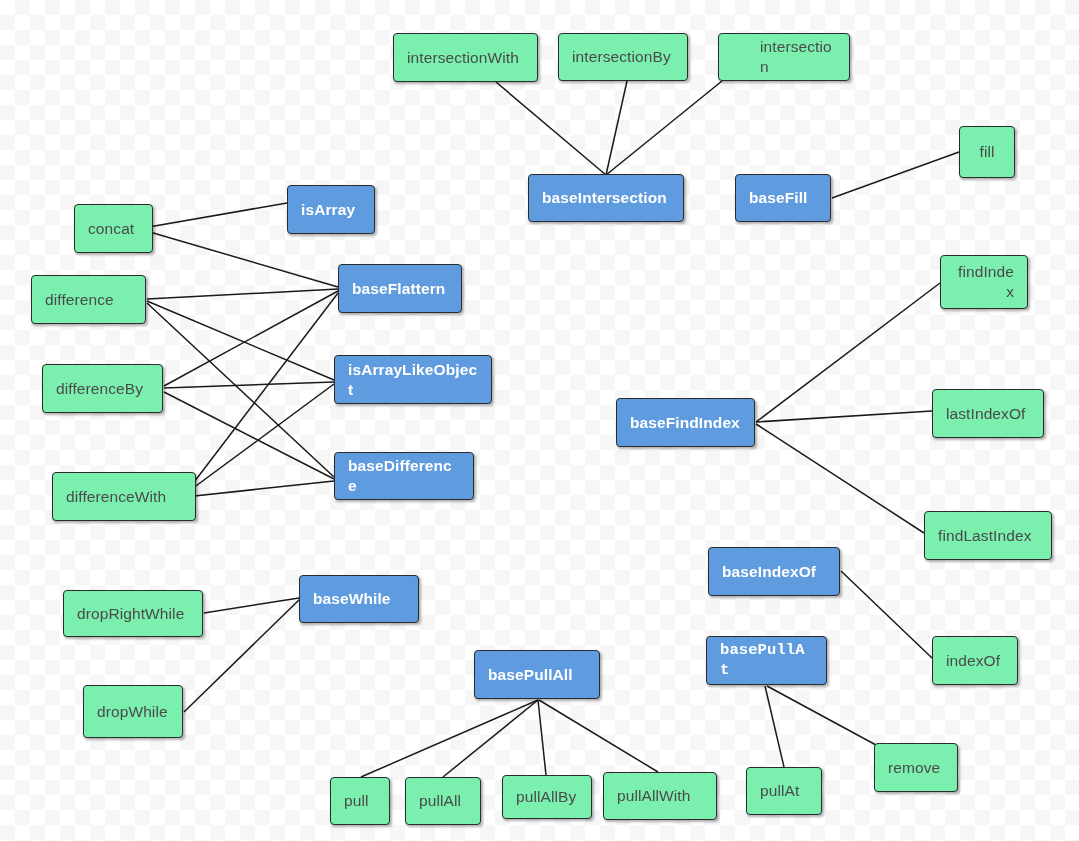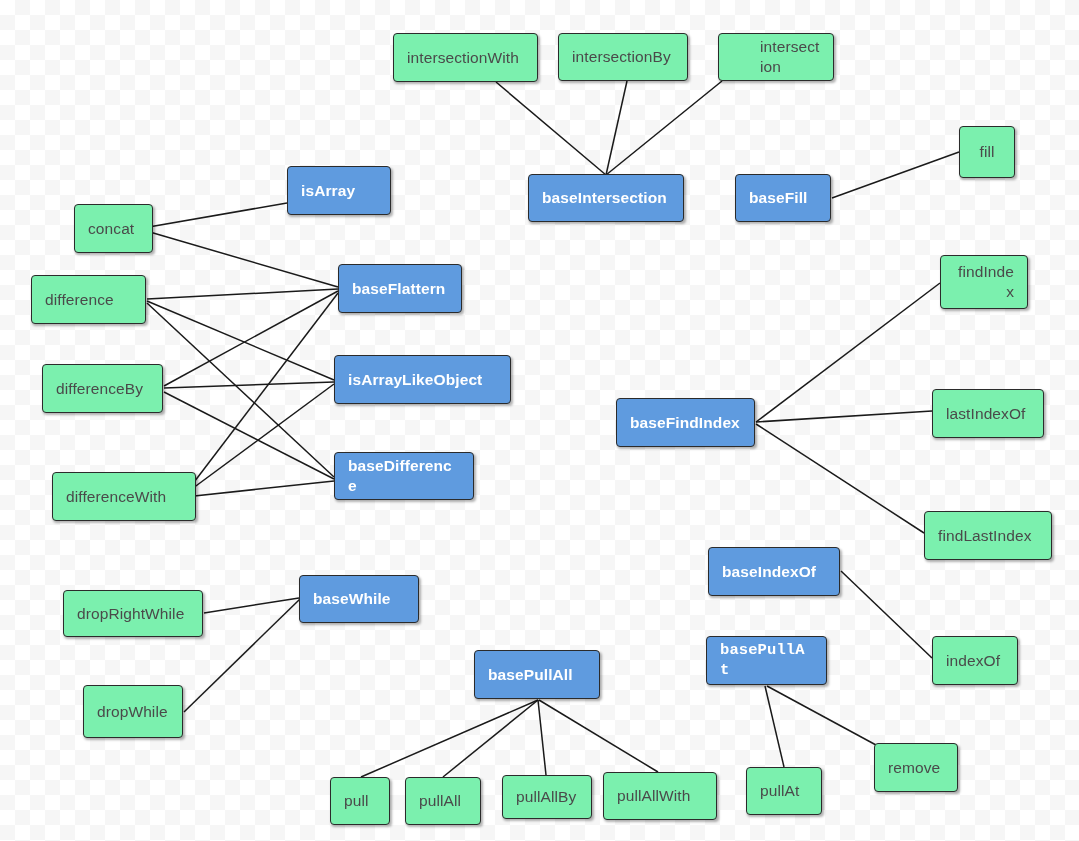--- a/index.html
+++ b/index.html
@@ -88,48 +88,48 @@
       <line x1="538" y1="700" x2="546" y2="775" stroke="#1a1a1a" stroke-width="1.5"></line>
       <line x1="539" y1="700" x2="658" y2="772" stroke="#1a1a1a" stroke-width="1.5"></line>
     </svg>
   <div id="node-layer">
       <div class="node green" style="left: 393px; top: 33px; width: 145px; height: 49px;">
         <span>intersectionWith</span>
       </div>
       <div class="node green" style="left: 558px; top: 33px; width: 130px; height: 48px;">
         <span>intersectionBy</span>
       </div>
-      <div class="node green" style="left: 718px; top: 33px; width: 116px; height: 48px; padding-left: 41px;">
+      <div class="node green" style="left: 718px; top: 33px; width: 132px; height: 48px; padding-left: 41px;">
         <span>intersection</span>
       </div>
       <div class="node green center" style="left: 959px; top: 126px; width: 56px; height: 52px;">
         <span>fill</span>
       </div>
       <div class="node blue" style="left: 528px; top: 174px; width: 156px; height: 48px;">
         <span>baseIntersection</span>
       </div>
       <div class="node blue" style="left: 735px; top: 174px; width: 96px; height: 48px;">
         <span>baseFill</span>
       </div>
-      <div class="node blue" style="left: 287px; top: 166px; width: 104px; height: 49px;">
+      <div class="node blue" style="left: 287px; top: 185px; width: 88px; height: 49px;">
         <span>isArray</span>
       </div>
       <div class="node green" style="left: 74px; top: 204px; width: 79px; height: 49px;">
         <span>concat</span>
       </div>
       <div class="node blue" style="left: 338px; top: 264px; width: 124px; height: 49px;">
         <span>baseFlattern</span>
       </div>
       <div class="node green" style="left: 31px; top: 275px; width: 115px; height: 49px;">
         <span>difference</span>
       </div>
       <div class="node green" style="left: 940px; top: 255px; width: 88px; height: 54px; text-align: right;">
         <span>findIndex</span>
       </div>
-      <div class="node blue" style="left: 334px; top: 355px; width: 177px; height: 49px;">
+      <div class="node blue" style="left: 334px; top: 355px; width: 158px; height: 49px;">
         <span>isArrayLikeObject</span>
       </div>
       <div class="node green" style="left: 42px; top: 364px; width: 121px; height: 49px;">
         <span>differenceBy</span>
       </div>
       <div class="node blue" style="left: 616px; top: 398px; width: 139px; height: 49px;">
         <span>baseFindIndex</span>
       </div>
       <div class="node green" style="left: 932px; top: 389px; width: 112px; height: 49px;">
         <span>lastIndexOf</span>

